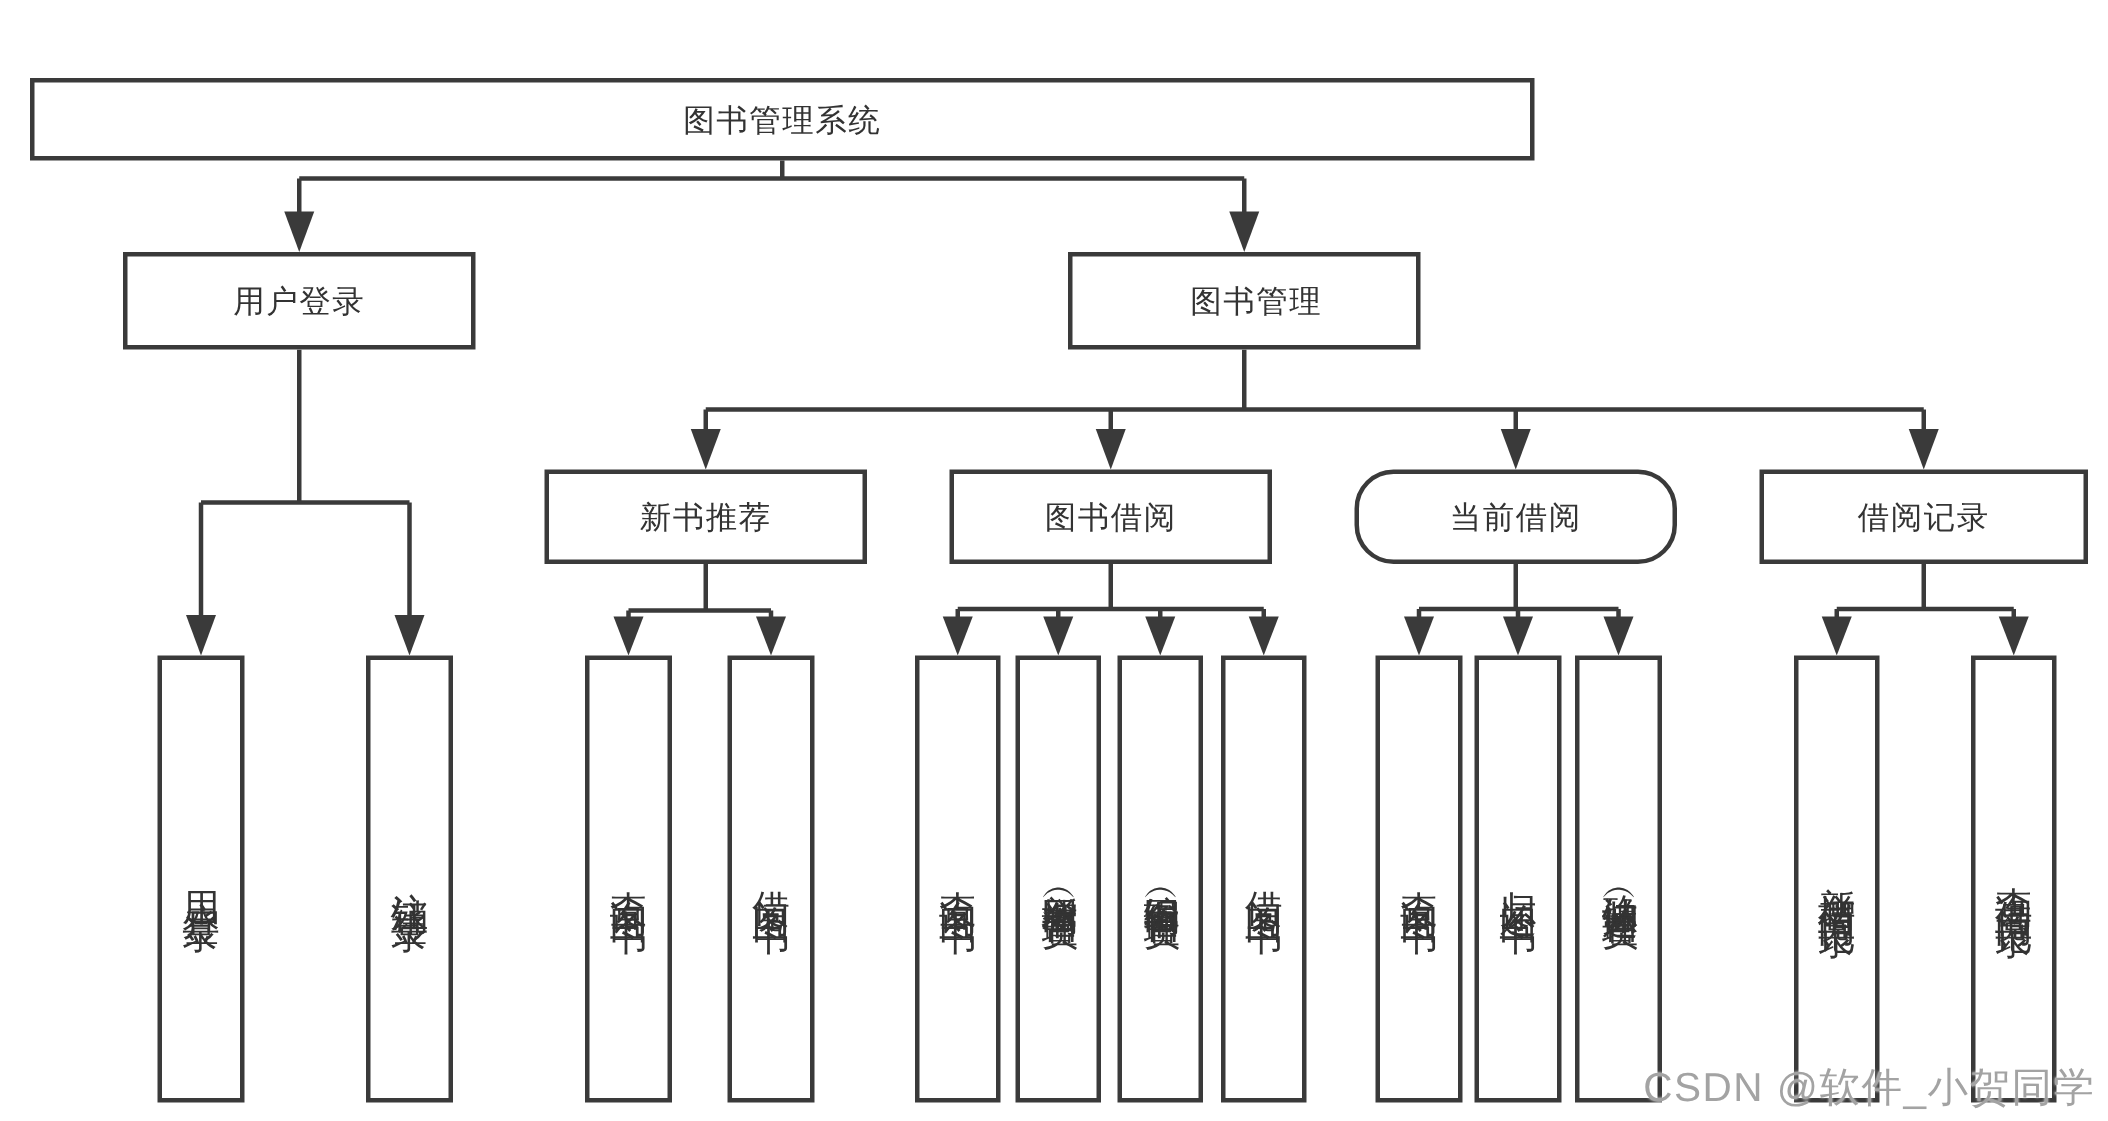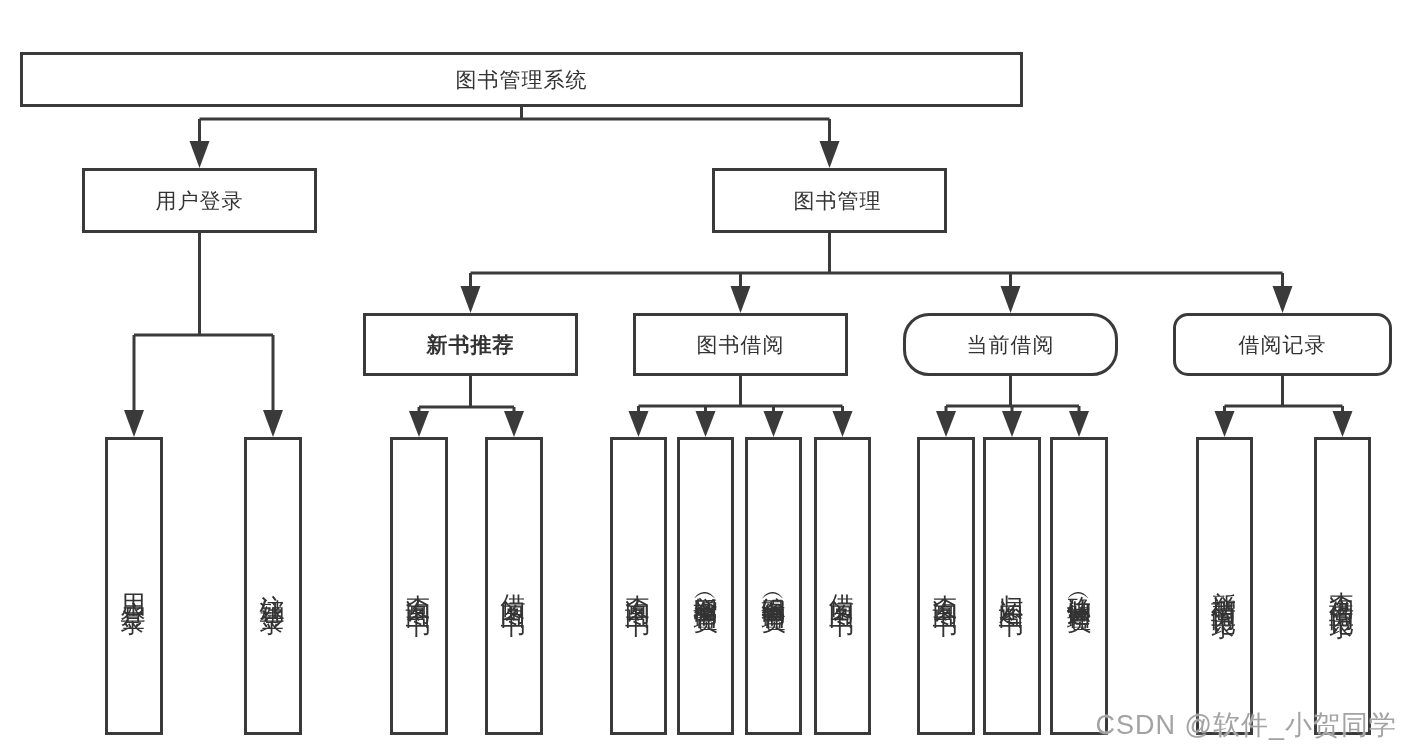--- a/index.html
+++ b/index.html
@@ -143,30 +143,30 @@
     <span class="hlabel">图书管理系统</span>
   </div>
 
   <div class="box" style="left:82px; top:168px; width:235px; height:65px;">
     <span class="hlabel">用户登录</span>
   </div>
   <div class="box" style="left:712px; top:168px; width:235px; height:65px;padding-left:16px;">
     <span class="hlabel">图书管理</span>
   </div>
 
-  <div class="box" style="left:363px; top:313px; width:215px; height:63px;font-weight:bold;">
+  <div class="box" style="left:363px; top:313px; width:215px; height:63px;">
     <span class="hlabel">新书推荐</span>
   </div>
   <div class="box" style="left:633px; top:313px; width:215px; height:63px;">
     <span class="hlabel">图书借阅</span>
   </div>
   <div class="box" style="left:903px; top:313px; width:215px; height:63px;border-radius:26px;">
     <span class="hlabel">当前借阅</span>
   </div>
-  <div class="box" style="left:1173px; top:313px; width:219px; height:63px;border-radius:15px;">
+  <div class="box" style="left:1173px; top:313px; width:219px; height:63px;">
     <span class="hlabel">借阅记录</span>
   </div>
 
   <div class="box" style="left:105px; top:437px; width:58px; height:298px;">
     <span class="vlabel">用户登录</span>
   </div>
   <div class="box" style="left:244px; top:437px; width:58px; height:298px;">
     <span class="vlabel">注销登录</span>
   </div>
 

